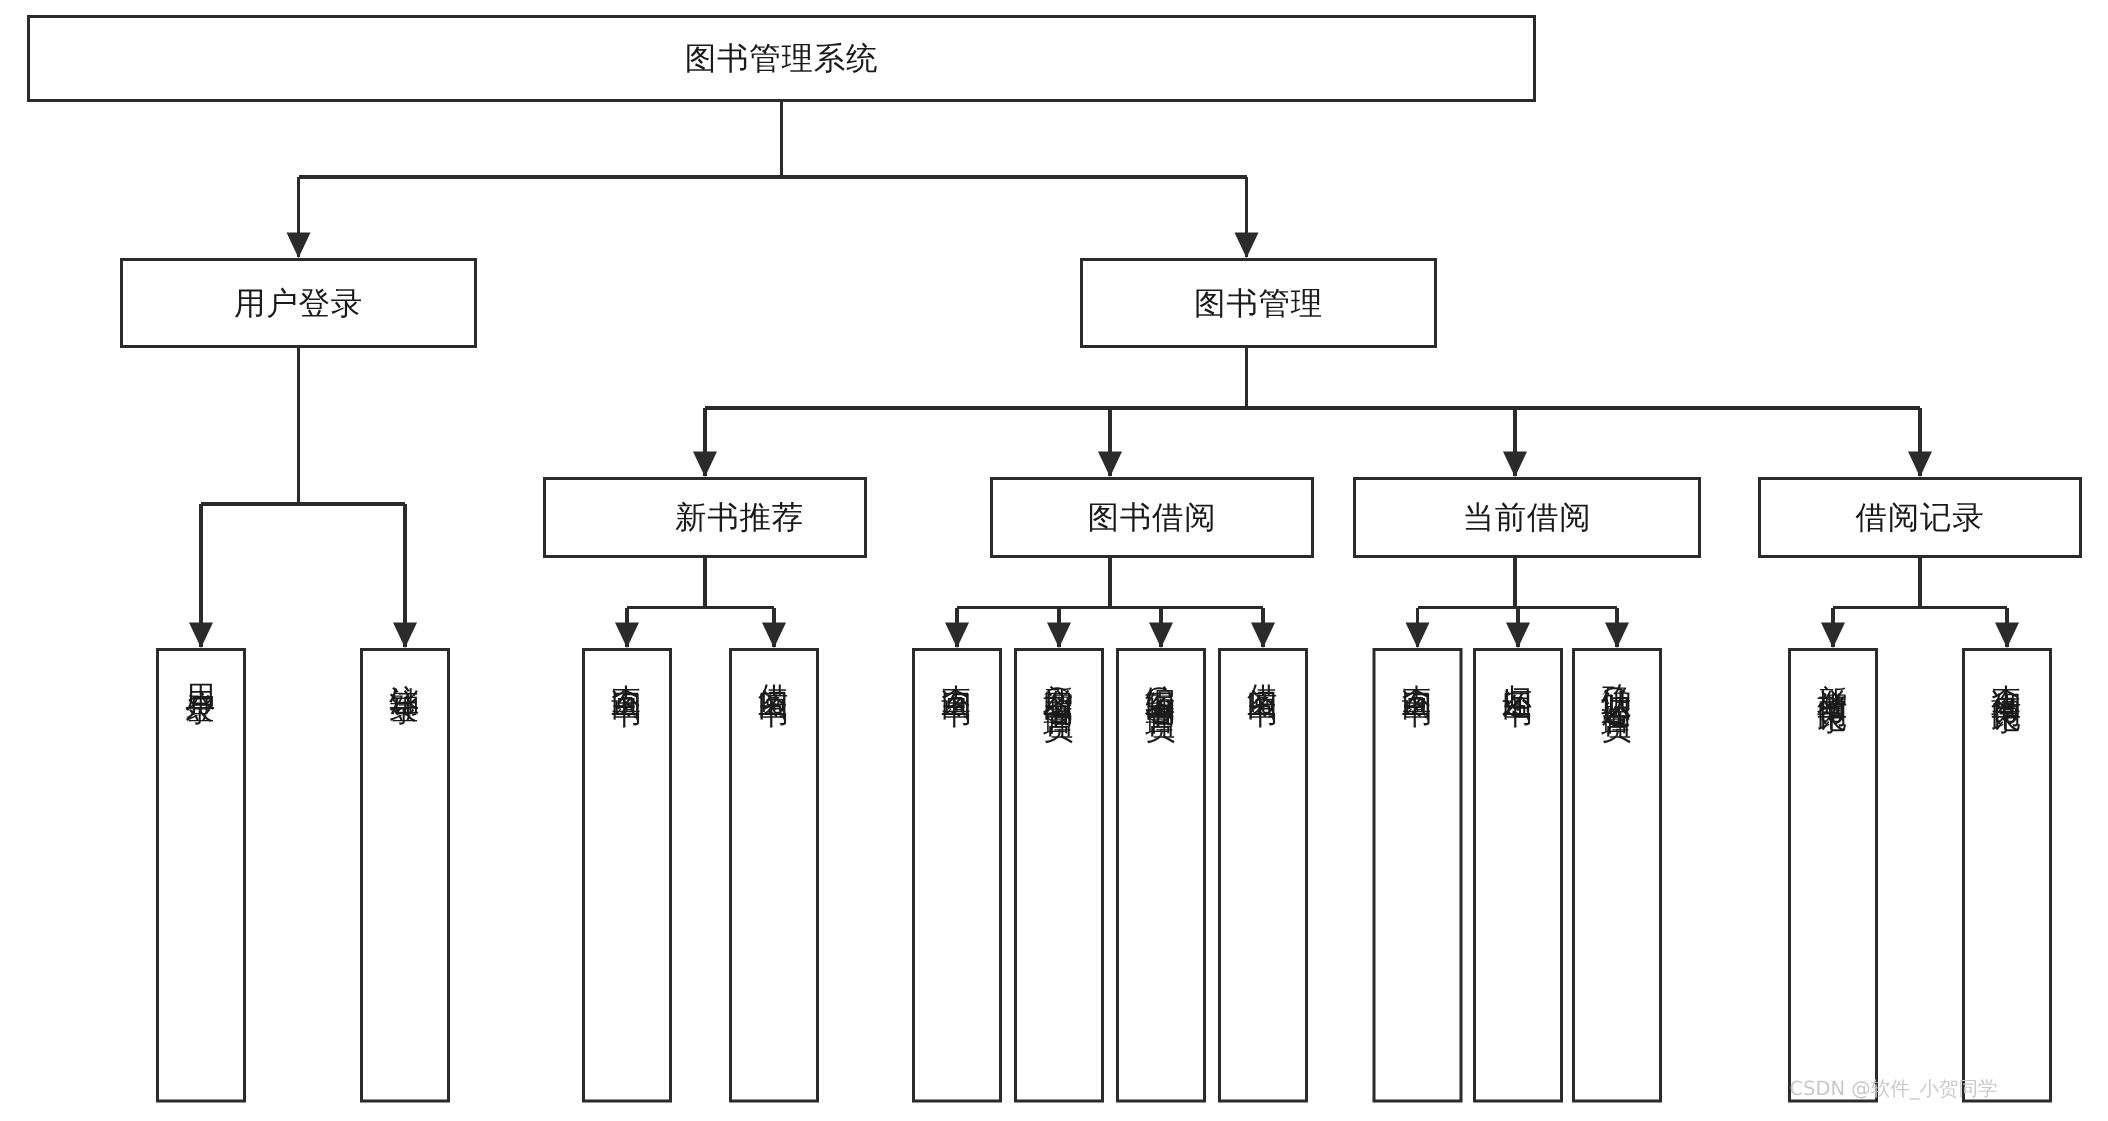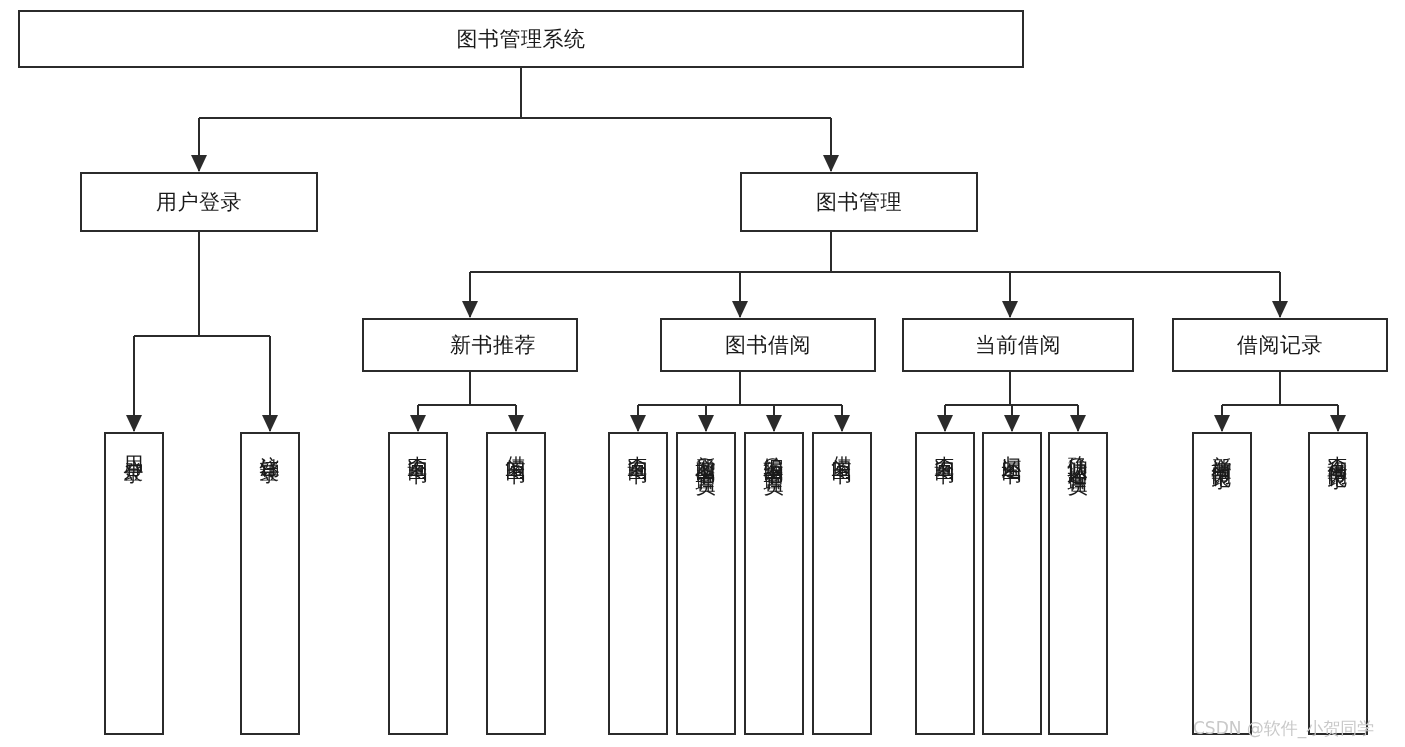--- a/index.html
+++ b/index.html
@@ -53,21 +53,21 @@
   .node-box.vertical .node-label {
     writing-mode: vertical-rl;
     text-orientation: upright;
     font-size: 20px;
     letter-spacing: 3px;
     line-height: 1;
   }
   #watermark {
     position: absolute;
     color: #c9c9c9;
-    font-size: 17px;
+    font-size: 13px;
     font-family: "DejaVu Sans", "Liberation Sans", sans-serif;
     white-space: nowrap;
     pointer-events: none;
   }
 </style>
 </head>
 <body>
 
 <div id="diagram-root">
   <svg id="diagram-svg" viewBox="0 0 1405 747" xmlns="http://www.w3.org/2000/svg">
@@ -124,21 +124,21 @@
       <line x1="1338" y1="405" x2="1338" y2="431" stroke="#2b2b2b" stroke-width="2.5" shape-rendering="crispEdges"></line>
       <polygon points="1330,415 1346,415 1338,432" fill="#2b2b2b"></polygon>
     </svg>
   <div id="node-layer">
       <div class="node-box horizontal" style="left: 18px; top: 10px; width: 1006px; height: 58px; border-color: rgb(43, 43, 43); background: rgb(255, 255, 255);">
         <span class="node-label" style="color: rgb(26, 26, 26);">图书管理系统</span>
       </div>
       <div class="node-box horizontal" style="left: 80px; top: 172px; width: 238px; height: 60px; border-color: rgb(43, 43, 43); background: rgb(255, 255, 255);">
         <span class="node-label" style="color: rgb(26, 26, 26);">用户登录</span>
       </div>
-      <div class="node-box horizontal" style="left: 740px; top: 172px; width: 238px; height: 60px; border-color: rgb(43, 43, 43); background: rgb(255, 255, 255);">
+      <div class="node-box horizontal" style="left: 720px; top: 172px; width: 238px; height: 60px; border-color: rgb(43, 43, 43); background: rgb(255, 255, 255);">
         <span class="node-label" style="color: rgb(26, 26, 26);">图书管理</span>
       </div>
       <div class="node-box horizontal" style="left: 362px; top: 318px; width: 216px; height: 54px; border-color: rgb(43, 43, 43); background: rgb(255, 255, 255);">
         <span class="node-label" style="color: rgb(26, 26, 26); margin-left: 46px;">新书推荐</span>
       </div>
       <div class="node-box horizontal" style="left: 632px; top: 318px; width: 216px; height: 54px; border-color: rgb(43, 43, 43); background: rgb(255, 255, 255); margin-left: 28px;">
         <span class="node-label" style="color: rgb(26, 26, 26);">图书借阅</span>
       </div>
       <div class="node-box horizontal" style="left: 902px; top: 318px; width: 232px; height: 54px; border-color: rgb(43, 43, 43); background: rgb(255, 255, 255);">
         <span class="node-label" style="color: rgb(26, 26, 26);">当前借阅</span>

